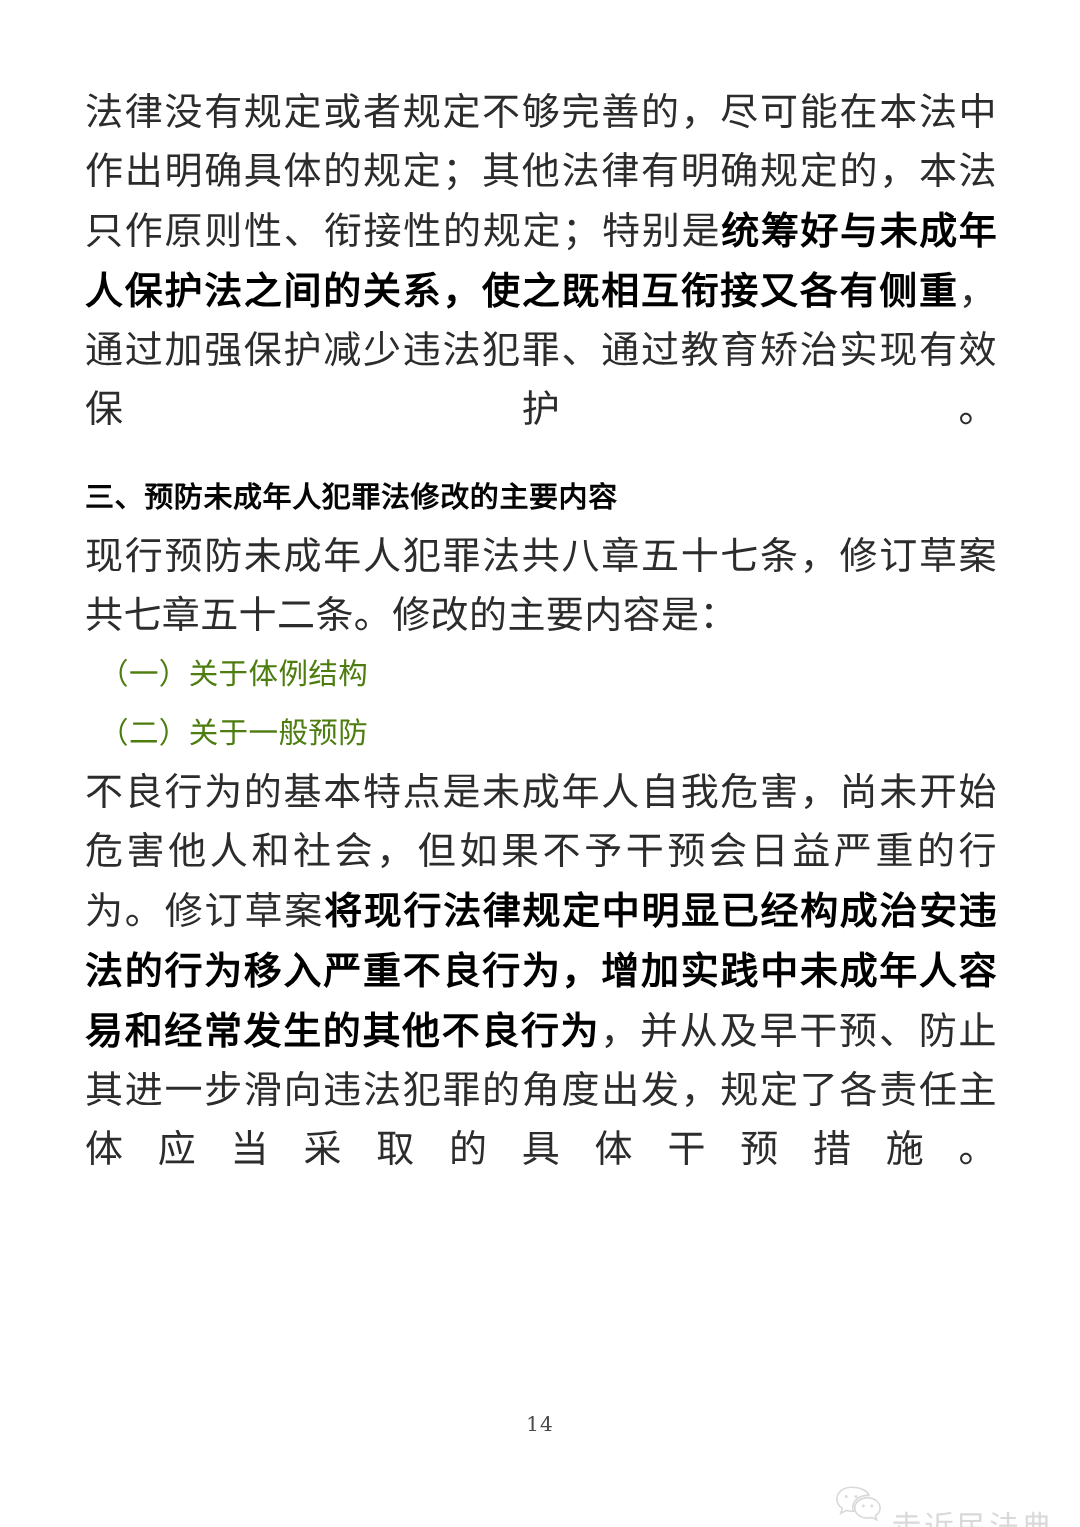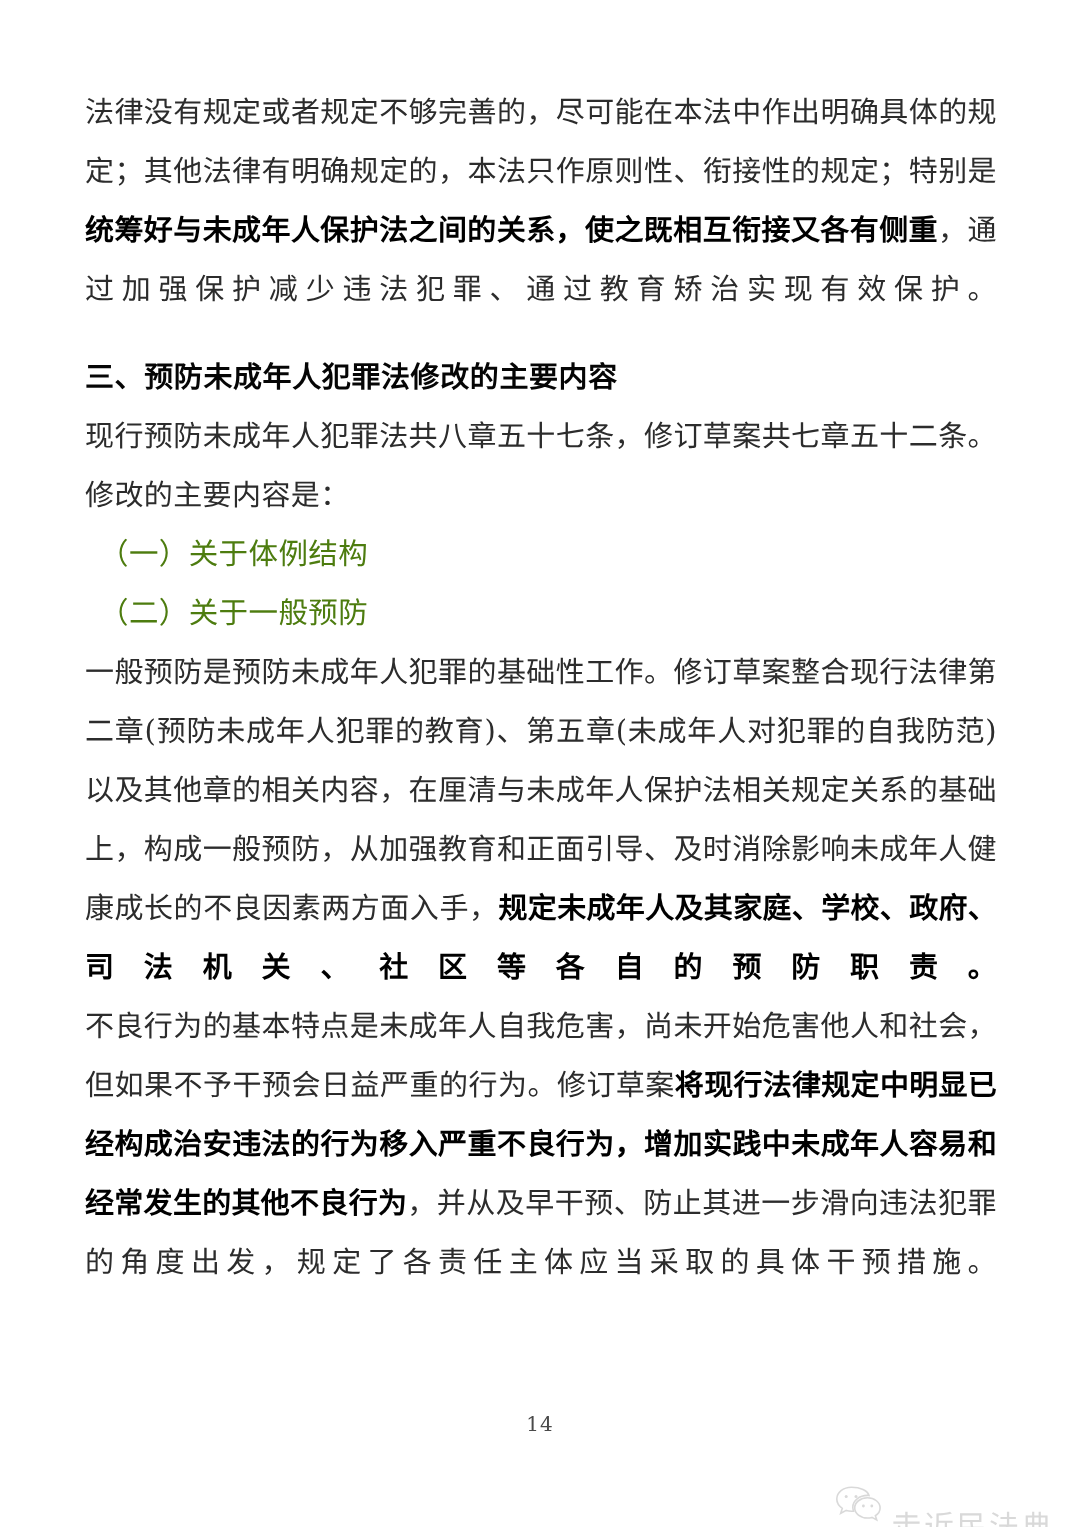--- a/index.html
+++ b/index.html
@@ -22,21 +22,21 @@
   .content {
     position: absolute;
     left: 85px;
     top: 83px;
     width: 912px;
   }
 
   
   .para {
     font-family: "DejaVu Serif", "Liberation Serif", serif;
-    font-size: 29px;
+    font-size: 38px;
     line-height: 59px;
     color: #2c2c2c;
     text-align: justify;
     text-justify: inter-character;
     text-align-last: left;
     letter-spacing: 0.4px;
     margin: 0;
     font-weight: 400;
   }
 
@@ -125,21 +125,20 @@
 
     <p class="para stretch"><span>法律没有规定或者规定不够完善的，尽可能在本法中作出明确具体的规定；其他法律有明确规定的，本法只作原则性、衔接性的规定；特别是</span><span class="em">统筹好与未成年人保护法之间的关系，使之既相互衔接又各有侧重</span><span>，通过加强保护减少违法犯罪、通过教育矫治实现有效保护。</span></p>
 
     <h2 class="heading">三、预防未成年人犯罪法修改的主要内容</h2>
 
     <p class="para">现行预防未成年人犯罪法共八章五十七条，修订草案共七章五十二条。修改的主要内容是：</p>
 
     <p class="subheading">（一）关于体例结构</p>
 
     <p class="subheading">（二）关于一般预防</p>
-    <p class="para stretch"><span>一般预防是预防未成年人犯罪的基础性工作。修订草案整合现行法律第二章(预防未成年人犯罪的教育)、第五章(未成年人对犯罪的自我防范)以及其他章的相关内容，在厘清与未成年人保护法相关规定关系的基础上，构成一般预防，从加强教育和正面引导、及时消除影响未成年人健康成长的不良因素两方面入手，</span><span class="em">规定未成年人及其家庭、学校、政府、司法机关、社区等各自的预防职责。</span></p>
 
     <p class="para stretch"><span>不良行为的基本特点是未成年人自我危害，尚未开始危害他人和社会，但如果不予干预会日益严重的行为。修订草案</span><span class="em">将现行法律规定中明显已经构成治安违法的行为移入严重不良行为，增加实践中未成年人容易和经常发生的其他不良行为</span><span>，并从及早干预、防止其进一步滑向违法犯罪的角度出发，规定了各责任主体应当采取的具体干预措施。</span></p>
 
   </div>
 
   <div class="page-number">14</div>
 
   <div class="watermark">
     <svg class="wm-logo" viewBox="0 0 46 40" aria-hidden="true">
 

